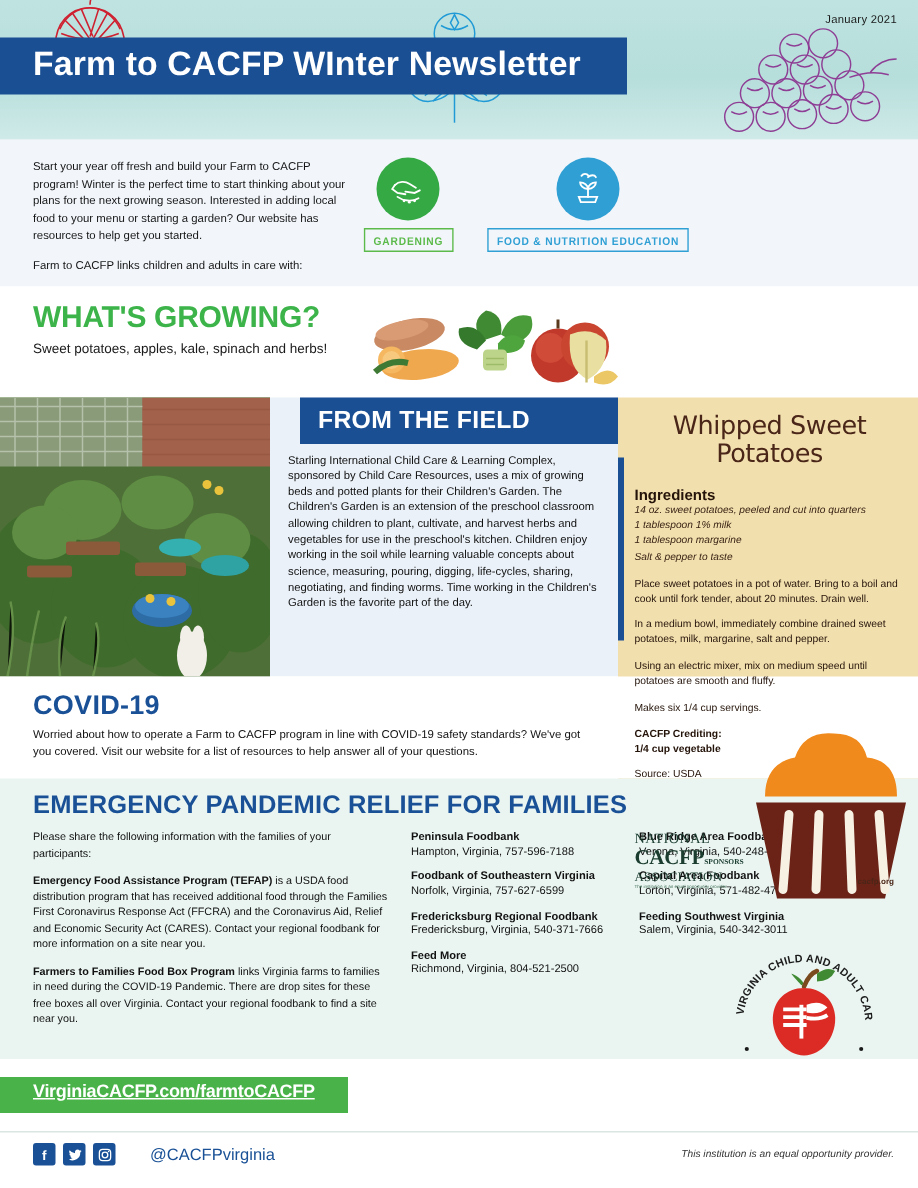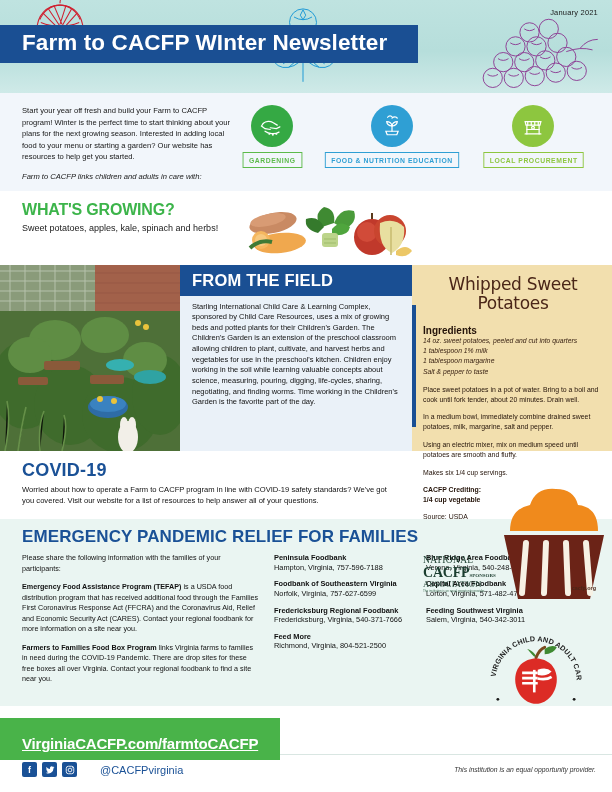--- a/index.html
+++ b/index.html
@@ -40,21 +40,21 @@
   .etch-apple { left: 12px; top: -16px; width: 96px; height: 96px; }
   .etch-blue { left: 258px; top: -4px; width: 90px; height: 96px; }
   .etch-grape { left: 470px; top: 16px; width: 140px; height: 80px; }
 
   
   .intro {
     position: relative; background: #f2f6fb;
     height: 98px; padding: 12px 18px 0 22px;
   }
   .intro-text { width: 215px; font-size: 7.6px; line-height: 1.52; color: #161616; }
-  .intro-text p + p { margin-top: 8px; font-style: italic; }
+  .intro-text p + p { margin-top: 8px; }
 
   .pillars { position:absolute; left: 240px; top: 12px; display:flex; gap: 14px; align-items:flex-start;}
   .pillar { text-align:center; }
   .pillar .circ {
     width: 42px; height: 42px; border-radius: 50%;
     margin: 0 auto 5px auto; display:flex; align-items:center; justify-content:center;
   }
   .pillar .cap {
     font-size: 7.4px; font-weight: bold; letter-spacing: .6px;
     border: 1px solid; padding: 3px 6px 2px 6px; display:block;
@@ -68,35 +68,35 @@
   .p-blue .cap { color:#2f9fd4; border-color:#2f9fd4; }
   .p-lgreen .circ { background:#8dc63f; }
   .p-lgreen .cap { color:#8dc63f; border-color:#8dc63f; }
 
   
   .growing {
     position: relative; background:#fff; height: 74px;
     padding: 11px 0 0 22px; border-bottom: 0;
   }
   .growing h2 {
-    font-size: 16px; font-weight: bold; color:#3cb44a; letter-spacing:-.2px;
+    font-size: 20px; font-weight: bold; color:#3cb44a; letter-spacing:-.2px;
     line-height:1;
   }
   .growing .sub { font-size: 9px; color:#1a1a1a; margin-top: 5px; }
   .produce { position:absolute; right: 196px; top: 2px; width: 186px; height: 72px; }
 
   
   .midrow { position:relative; height: 186px; }
   .photo { position:absolute; left:0; top:0; width: 180px; height: 186px;
      background: linear-gradient(160deg,#6f8d52 0%, #4d7038 40%, #5d8243 70%, #3f5d2c 100%);
      overflow:hidden; }
   .field {
     position:absolute; left:180px; top:0; width: 232px; height:186px; background:#eaf1f8;
   }
-  .field-hd { background:#1a4f93; color:#fff; padding: 7px 10px 7px 12px; }
+  .field-hd { background:#1a4f93; color:#fff; padding: 7px 10px 7px 12px; margin-left: 20px; }
   .field-hd .t { font-size: 16.5px; font-weight:bold; letter-spacing:.2px; line-height:1; }
   .field-body { padding: 6px 10px 0 12px; font-size: 7.5px; line-height:1.42; color:#111; text-align:left;}
 
   .recipe {
     position:absolute; left:412px; top:0; width:200px; height:336px;
     background:#f2dfae; overflow:hidden;
   }
   .recipe::before{
     content:""; position:absolute; left:0; top:40px; width:4px; height:122px; background:#1a4f93;
   }
@@ -137,21 +137,21 @@
   .fb { margin-bottom: 7px; }
   .fb .n { font-size:7.4px; font-weight:bold; color:#111; line-height:1.3;}
   .fb .d { font-size:7.4px; color:#111; line-height:1.3;}
 
   .seal { position:absolute; right: 24px; bottom: -28px; width: 104px; height: 104px; }
 
   
   .footer { position:relative; background:#fff; height: 86px; }
   .url-bar {
     position:absolute; left:0; top: 12px; background:#49b349; color:#fff;
-    padding: 17px 22px 8px 22px; font-size: 15px; font-weight:bold; letter-spacing:-.2px;
+    padding: 2px 22px 8px 22px; font-size: 12px; font-weight:bold; letter-spacing:-.2px;
   }
   .social { position:absolute; left: 22px; top: 56px; display:flex; align-items:center; gap:5px; }
   .sic { width:15px; height:15px; background:#1a5196; border-radius:2px; display:flex;
         align-items:center; justify-content:center; color:#fff; font-size:9px; font-weight:bold;}
   .handle { font-size:11px; font-weight:normal; color:#1a5196; margin-left:18px; }
   .disclaimer { position:absolute; right: 16px; top: 60px; font-size:6.8px; font-style:italic; color:#333; }
   .footline { position:absolute; left:0; top:48px; width:612px; height:1px; background:#d9e6e2;}
 </style>
 </head>
 <body>
@@ -242,33 +242,20 @@
               <path d="M11 6c1.5-2 4-2 5.5 0"></path>
             <path d="M16 22v-7"></path>
               <path d="M16 16c-4 0-6-3-6-5 3 0 6 2 6 5z"></path>
             <path d="M16 16c4 0 6-3 6-5-3 0-6 2-6 5z"></path>
             <path d="M9 22h14l-1.5 4h-11z"></path>
           </svg>
         </div>
         <span class="cap">FOOD &amp; NUTRITION EDUCATION</span>
       </div>
 
-      <div class="pillar p-lgreen">
-        <div class="circ">
-          <svg width="28" height="28" viewBox="0 0 32 32" fill="none" stroke="#fff" stroke-width="1.4" stroke-linecap="round">
-            <path d="M7 11h18l-1 4H8z"></path>
-            <path d="M10 11v4M14 11v4M18 11v4M22 11v4"></path>
-            <path d="M9 15v10M23 15v10"></path>
-            <path d="M9 20h14"></path>
-            <circle cx="16" cy="18" r="1.6"></circle>
-            <path d="M7 25h18"></path>
-          </svg>
-        </div>
-        <span class="cap">LOCAL PROCUREMENT</span>
-      </div>
 
     </div>
   </div>
 
   <div class="growing">
     <h2>WHAT'S GROWING?</h2>
     <div class="sub">Sweet potatoes, apples, kale, spinach and herbs!</div>
 
     <svg class="produce" viewBox="0 0 186 72">
       <g>

